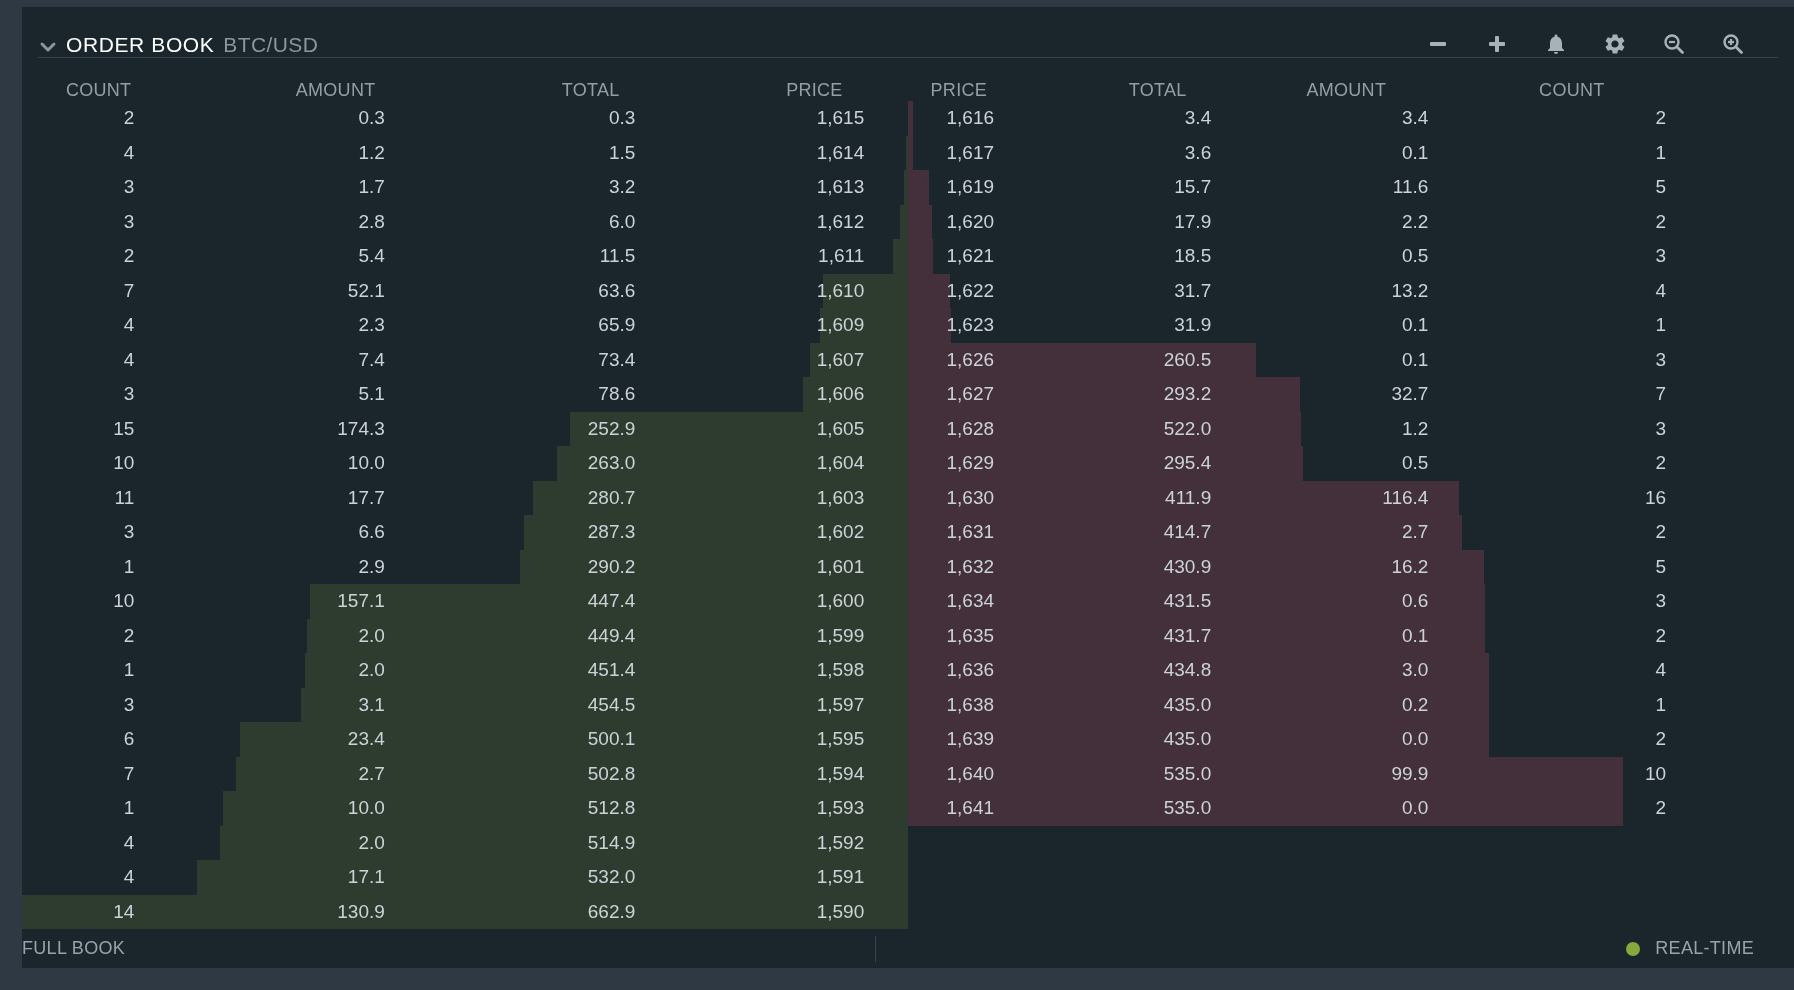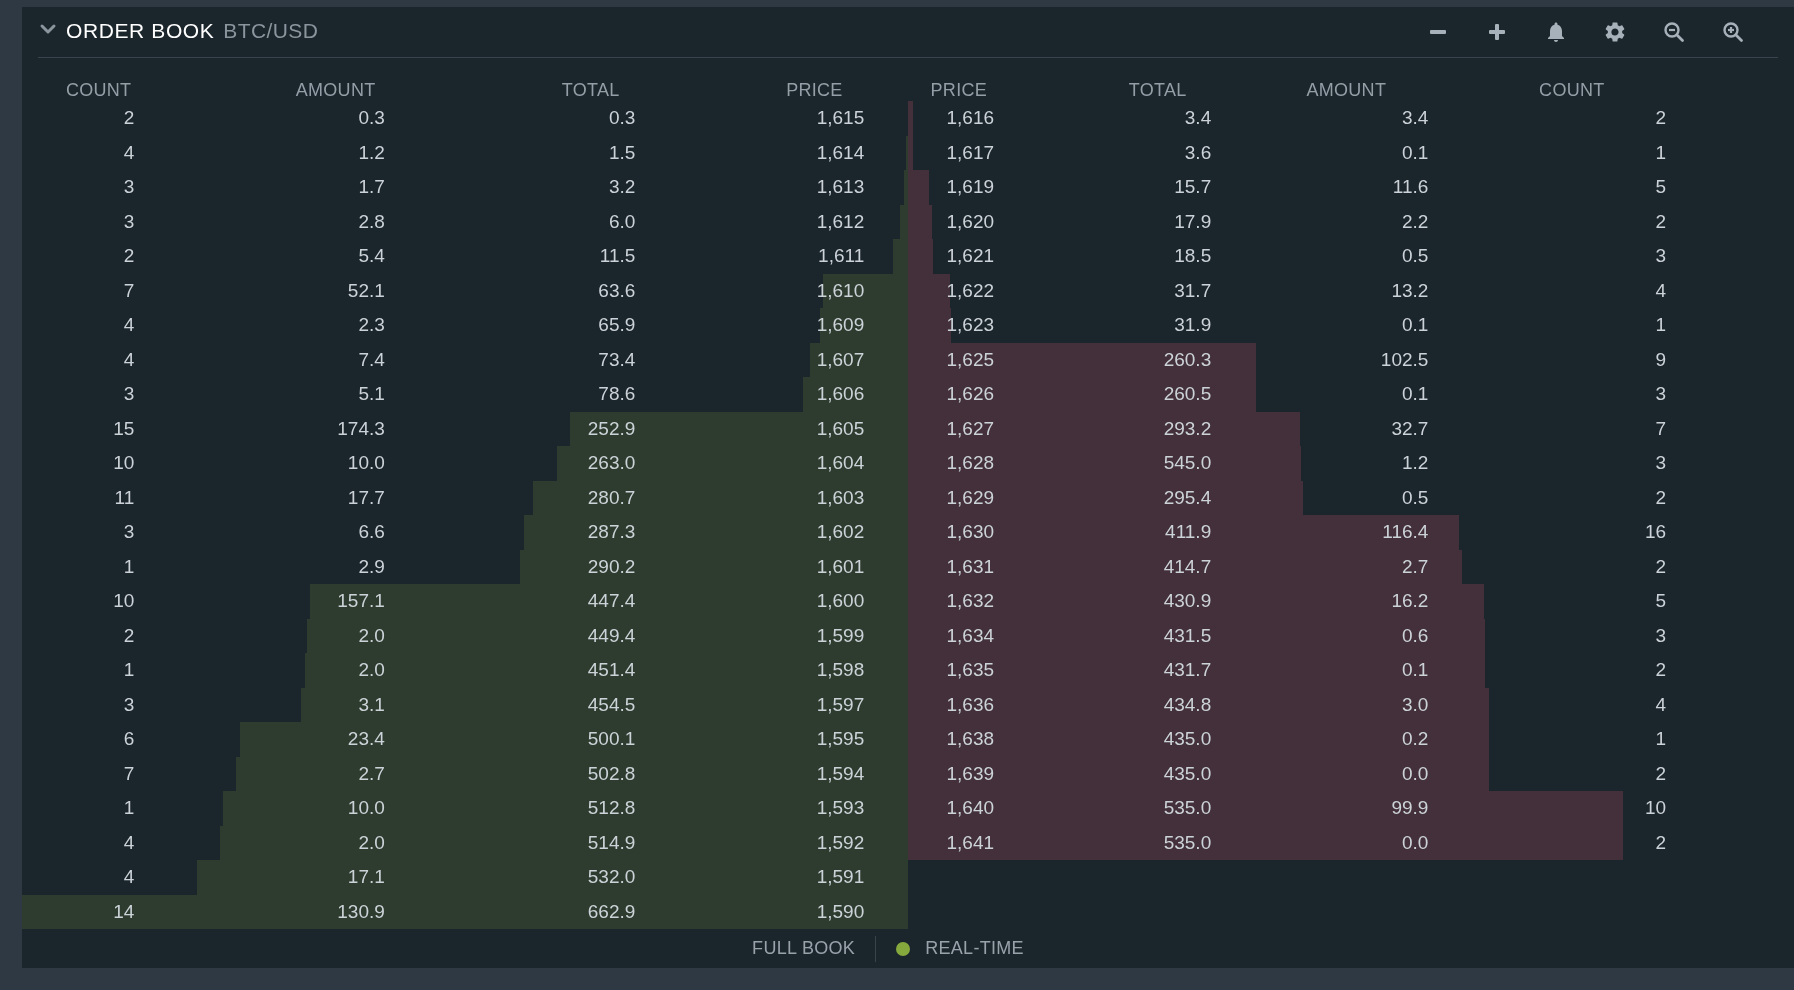--- a/index.html
+++ b/index.html
@@ -10,22 +10,22 @@
     font-family:"Liberation Sans", sans-serif;
     overflow:hidden; position:relative;
   }
   .panel {
     position:absolute; left:22px; top:7px;
     width:1772px; height:961px;
     background:#1b252c;
   }
   
   .hdr {
-    height:50px; display:flex; align-items:flex-start;
-    padding:12px 16px; color:#fff;
+    height:50px; display:flex; align-items:flex-end;
+    padding:0 16px; color:#fff;
   }
   .chev { margin-right:8px; display:flex; align-items:center; }
   .title { font-size:21px; color:#ffffff; letter-spacing:.6px; }
   .pair  { font-size:21px; color:#8b959d; margin-left:9px; letter-spacing:.4px; }
   .spacer { flex:1; }
   .tools { display:flex; align-items:center; gap:33px; padding-right:32px; }
   .tool { display:flex; align-items:center; justify-content:center;
           width:26px; height:26px; cursor:pointer; }
   .tool svg { display:block; }
   .hdr-divider { height:1px; background:#39434c; margin:0 16px; }
@@ -54,21 +54,21 @@
   .r-count  { width:29%; }
   .half.right .row, .half.right.colcells { padding-right:7.5%; }
 
   .bar { position:absolute; top:0; bottom:0; z-index:0; }
   .half.left  .bar { right:0; background:var(--bid-bar, #2e3c2f); }
   .half.right .bar { left:0;  background:var(--ask-bar, #43303a); }
 
   
   .footer {
     position:absolute; left:0; right:0; bottom:0; height:39px;
-    display:flex; align-items:center; justify-content:center;
+    display:flex; align-items:center; justify-content:space-between;
     gap:20px; padding-right:40px;
     font-size:18px; color:#99a2aa; letter-spacing:.3px;
   }
   .vdiv { width:1px; height:26px; background:#39434c; }
   .rt { display:flex; align-items:center; gap:15px; cursor:pointer; }
   .dot { width:14px; height:14px; border-radius:50%;
          background:var(--rt-dot, #86a93e); }
   .fullbook { cursor:pointer; }
 </style>
 </head>
@@ -356,44 +356,37 @@
           <span class="cell r-count">4</span>
         </div>
         <div class="row">
           <div class="bar" style="width: 4.81%;"></div>
           <span class="cell r-price">1,623</span>
           <span class="cell r-total">31.9</span>
           <span class="cell r-amount">0.1</span>
           <span class="cell r-count">1</span>
         </div>
         <div class="row">
-          <div class="bar" style="width: 39.27%;"></div>
-          <span class="cell r-price">1,625</span>
-          <span class="cell r-total">260.3</span>
-          <span class="cell r-amount">102.5</span>
-          <span class="cell r-count">9</span>
-        </div>
-        <div class="row">
           <div class="bar" style="width: 39.3%;"></div>
           <span class="cell r-price">1,626</span>
           <span class="cell r-total">260.5</span>
           <span class="cell r-amount">0.1</span>
           <span class="cell r-count">3</span>
         </div>
         <div class="row">
           <div class="bar" style="width: 44.23%;"></div>
           <span class="cell r-price">1,627</span>
           <span class="cell r-total">293.2</span>
           <span class="cell r-amount">32.7</span>
           <span class="cell r-count">7</span>
         </div>
         <div class="row">
           <div class="bar" style="width: 44.41%;"></div>
           <span class="cell r-price">1,628</span>
-          <span class="cell r-total">545.0</span>
+          <span class="cell r-total">522.0</span>
           <span class="cell r-amount">1.2</span>
           <span class="cell r-count">3</span>
         </div>
         <div class="row">
           <div class="bar" style="width: 44.56%;"></div>
           <span class="cell r-price">1,629</span>
           <span class="cell r-total">295.4</span>
           <span class="cell r-amount">0.5</span>
           <span class="cell r-count">2</span>
         </div>

